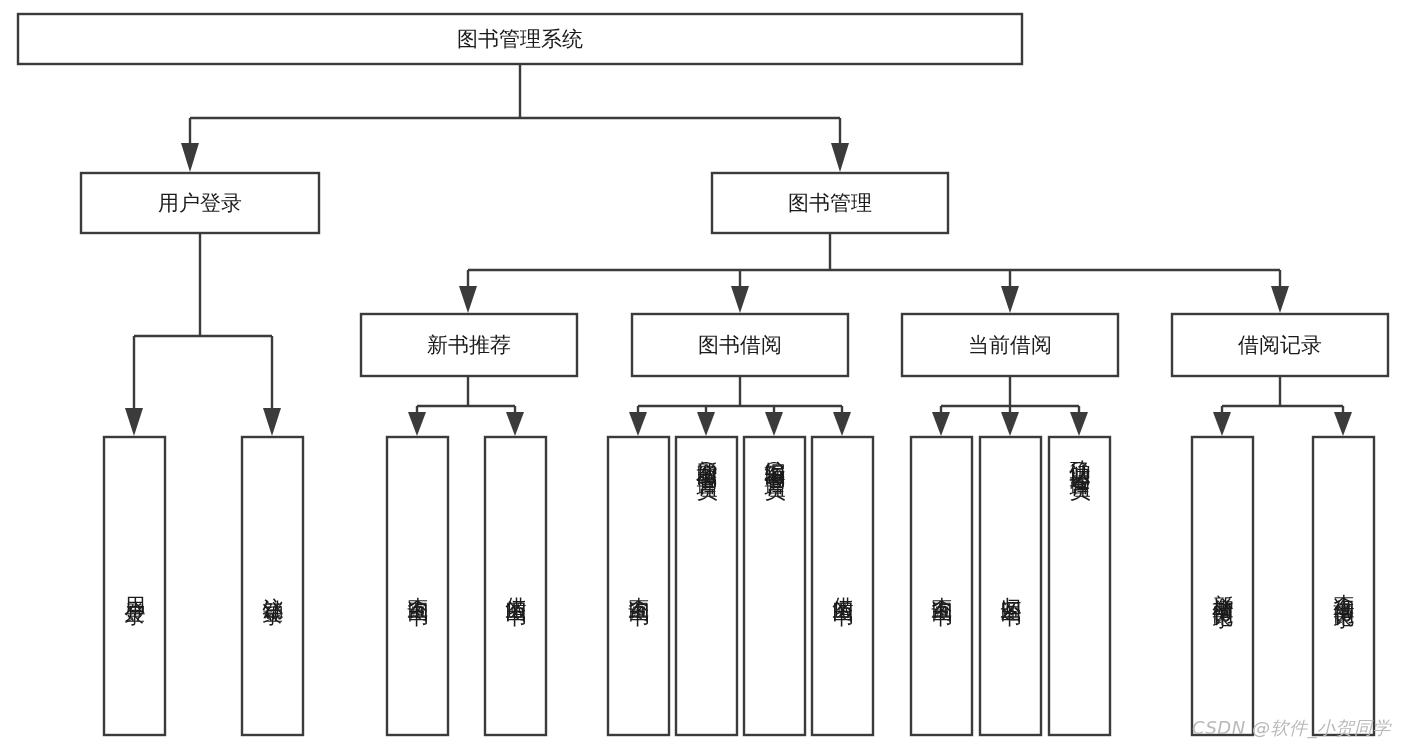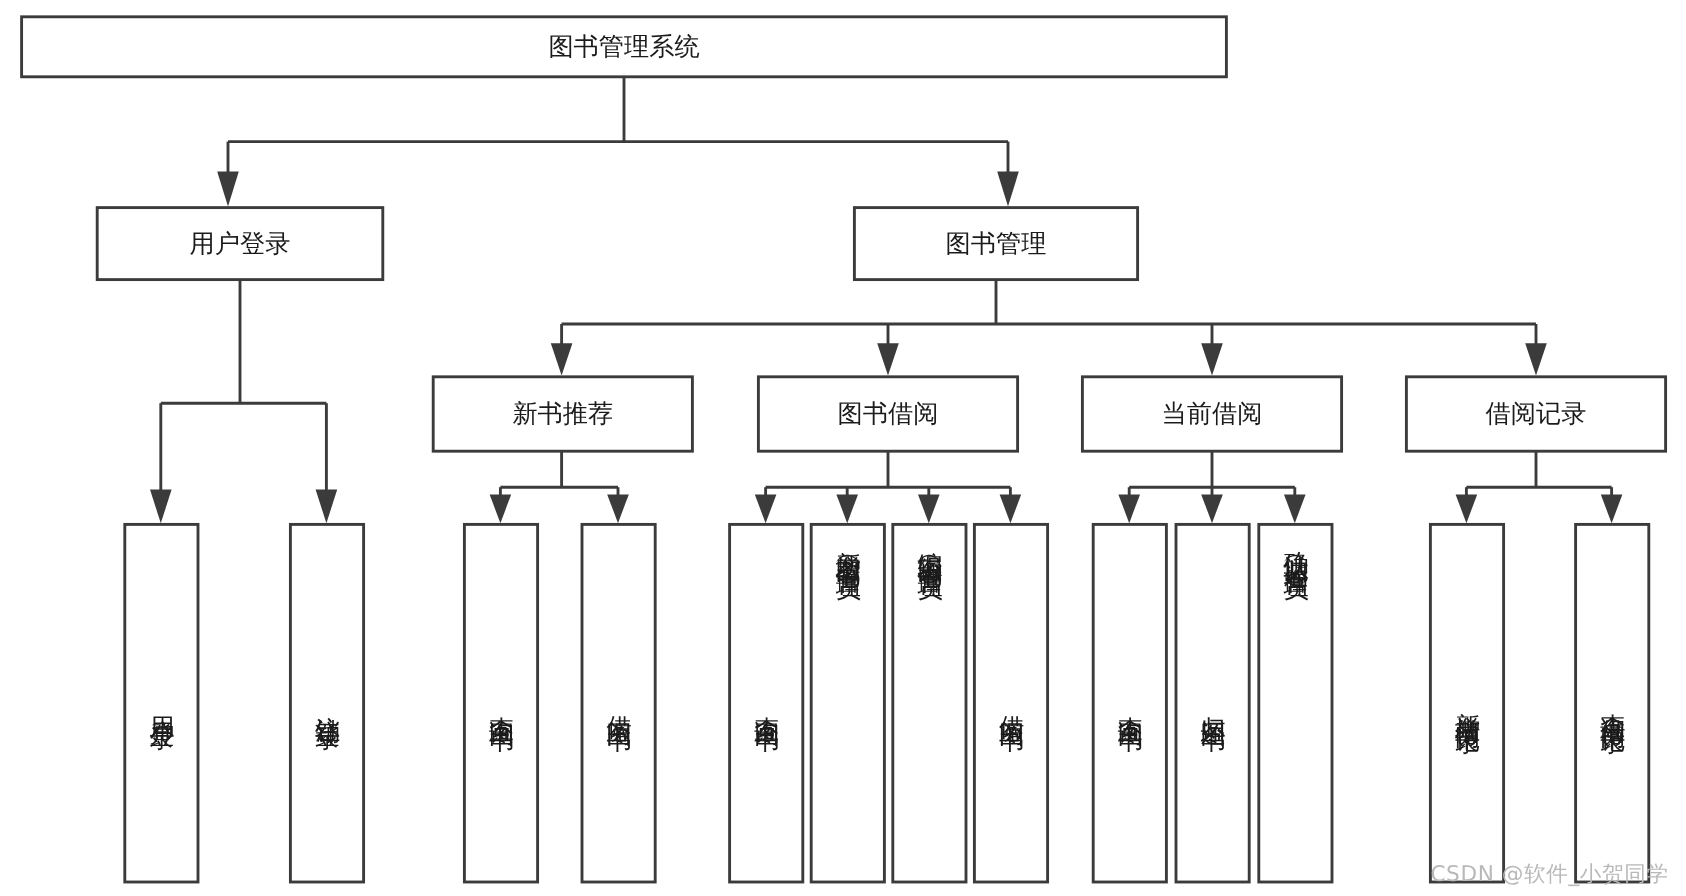--- a/index.html
+++ b/index.html
@@ -65,20 +65,21 @@
     white-space: nowrap;
     text-align: center;
   }
   .watermark {
     position: absolute;
     font-family: "DejaVu Sans", "Liberation Sans", sans-serif;
     font-size: 18px;
     color: #b9b9b9;
     white-space: nowrap;
     letter-spacing: 0.5px;
+    font-style: italic;
   }
 </style>
 </head>
 <body>
 
 <div id="stage">
 
   <svg id="diagram-svg" viewBox="0 0 1405 747">
     <defs></defs>
 

